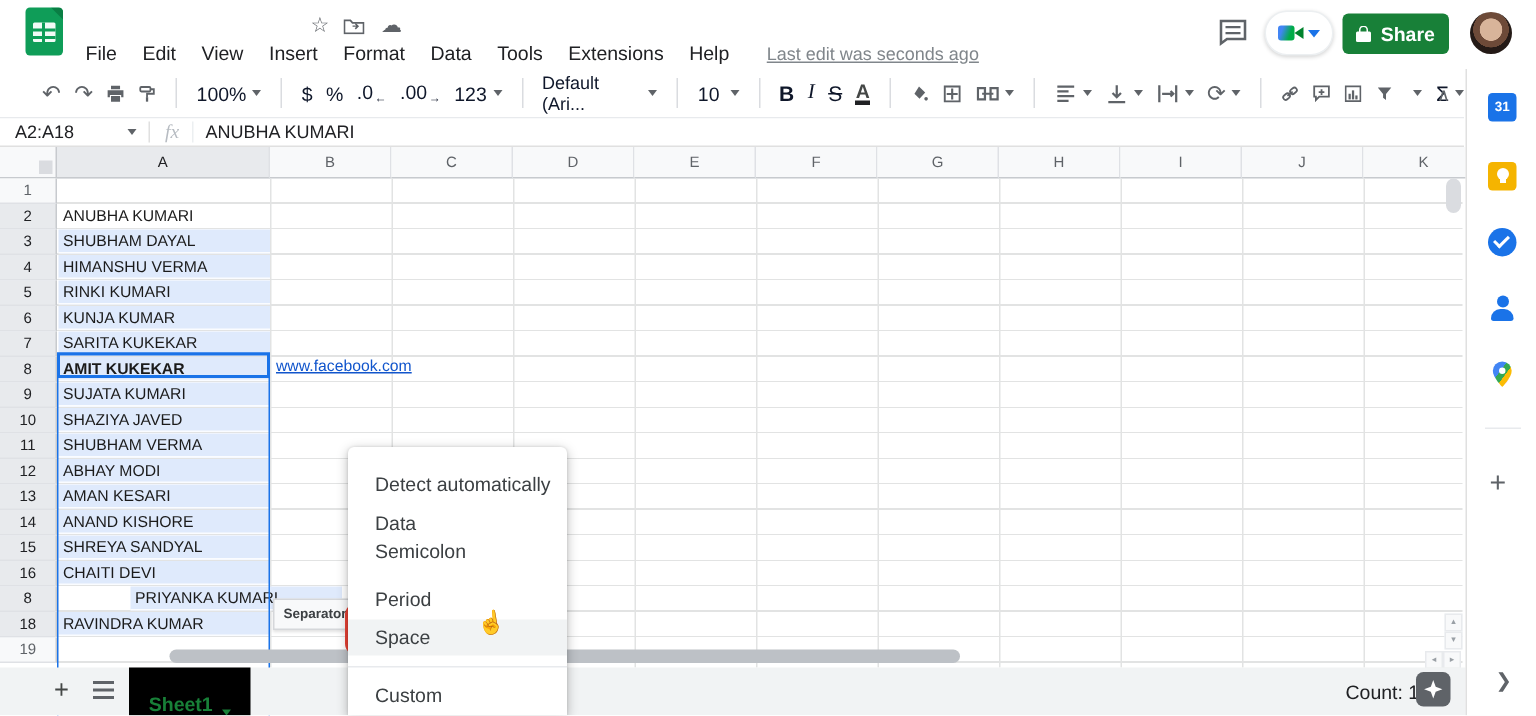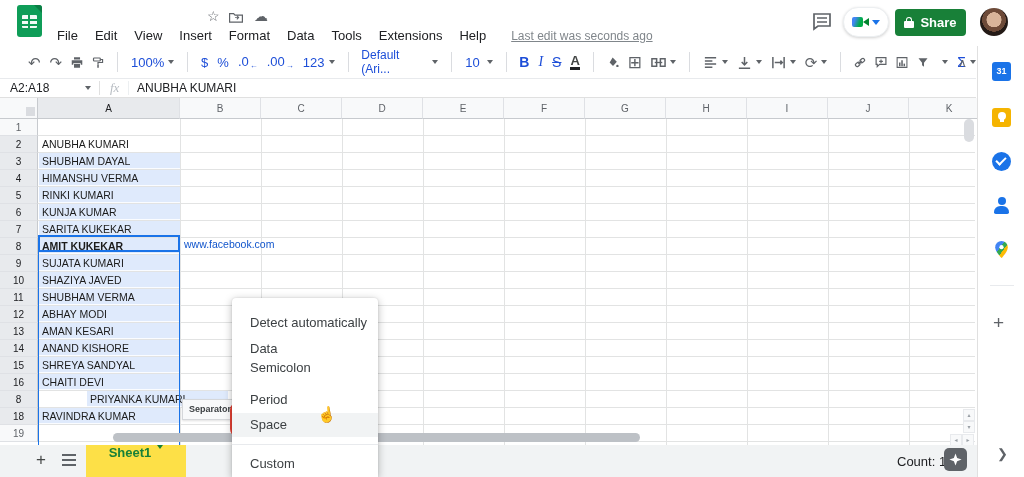--- a/index.html
+++ b/index.html
@@ -35,21 +35,21 @@
   #share-btn { position:absolute; left:895px; top:9px; width:71px; height:27px; background:#188038; border-radius:4px; color:#fff; display:flex; align-items:center; justify-content:center; gap:6px; font-size:13px; font-weight:bold; cursor:pointer; }
   #lock-ic { width:10px; height:11px; position:relative; }
   #lock-ic .shackle { position:absolute; left:2px; top:0; width:6px; height:6px; border:1.5px solid #fff; border-bottom:none; border-radius:4px 4px 0 0; }
   #lock-ic .body { position:absolute; left:0; top:4px; width:10px; height:7px; background:#fff; border-radius:1px; }
   #avatar { position:absolute; left:980px; top:8px; width:28px; height:28px; border-radius:50%; background:radial-gradient(circle at 50% 42%, #d8b49a 0 34%, #6d4a38 36% 55%, #241a16 56%); }
 
   
   #toolbar { position:absolute; left:0; top:46px; width:976px; height:33px; background:#fff; border-bottom:1px solid #e8eaed; display:flex; align-items:center; padding-left:28px; gap:9px; color:#444746; font-size:13px; }
   .tb-ic { font-size:15px; color:#5f6368; line-height:1; cursor:pointer; }
   .tb-div { width:1px; height:20px; background:#dadce0; margin:0 4px; }
-  .tb-text { cursor:pointer; color:#1d4ed8; }
+  .tb-text { cursor:pointer; color:#0f172a; }
   .dd { width:0; height:0; border-left:3.5px solid transparent; border-right:3.5px solid transparent; border-top:4px solid #5f6368; display:inline-block; margin-left:4px; vertical-align:middle; }
   .tb-group { display:flex; align-items:center; cursor:pointer; }
   svg.ic { width:15px; height:15px; fill:#5f6368; stroke:none; display:block; cursor:pointer; }
   svg.ic.st { fill:none; stroke:#5f6368; stroke-width:1.6; }
   #btn-bold { font-weight:bold; font-size:14px; }
   #btn-italic { font-style:italic; font-size:14px; font-family:"Liberation Serif",serif; }
   #btn-strike { text-decoration:line-through; font-size:14px; }
   #btn-textcolor { font-size:13px; font-weight:bold; border-bottom:3px solid #202124; line-height:1.05; cursor:pointer; }
   #collapse-ic { position:absolute; left:958px; top:56px; font-size:12px; color:#5f6368; cursor:pointer; }
   .subarrow { font-size:8px; vertical-align:-2px; margin-left:1px; }
@@ -70,21 +70,21 @@
   .colhead { position:absolute; top:0; height:21px; background:#f8f9fa; border-right:1px solid #dfe1e5; border-bottom:1px solid #c7cace; font-size:10px; color:#5f6368; text-align:center; line-height:21px; cursor:pointer; }
   .colhead.sel { background:#e8eaed; color:#202124; }
   .rowhead { position:absolute; left:0; width:38px; background:#f8f9fa; border-right:1px solid #c7cace; border-bottom:1px solid #dfe1e5; font-size:10px; color:#5f6368; text-align:center; cursor:pointer; }
   .rowhead.sel { background:#e8eaed; color:#202124; }
   #grid-body { position:absolute; left:38px; top:21px; width:937px; height:326px; background-image:repeating-linear-gradient(to bottom, transparent 0 16px, #e2e3e3 16px 17px); }
   .vline { position:absolute; top:21px; width:1px; background:#e2e3e3; }
   .namecell { position:absolute; left:39px; width:141px; height:16px; background:#dfeafc; font-size:10.5px; color:#1b1b1b; padding:2px 0 0 3px; white-space:nowrap; overflow:hidden; cursor:cell; border-bottom:1px solid rgba(255,255,255,.85); }
   .namecell.active { background:#fff; }
   #sel-rect { position:absolute; left:38px; top:137px; width:142px; height:289px; border:1px solid #1a73e8; pointer-events:none; }
   #active-cell { position:absolute; left:38px; top:137px; width:142px; height:17px; border:2px solid #1a73e8; pointer-events:none; }
-  #link-cell { position:absolute; left:184px; top:140px; font-size:10.5px; color:#1155cc; cursor:pointer; }
+  #link-cell { position:absolute; left:184px; top:140px; font-size:10.5px; color:#1155cc; text-decoration:underline; cursor:pointer; }
 
   
   #vscroll-thumb { position:absolute; left:964px; top:119px; width:10px; height:23px; background:#dadce0; border-radius:5px; cursor:pointer; }
   .scr-btn { position:absolute; width:12px; height:12px; background:#f8f9fa; border:1px solid #e8eaed; color:#9aa0a6; font-size:6px; line-height:10px; text-align:center; cursor:pointer; }
   #hscroll-thumb { position:absolute; left:113px; top:433px; width:527px; height:9px; background:#bdc1c6; border-radius:5px; cursor:pointer; }
 
   
   #sep-chip { position:absolute; left:182px; top:399px; height:21px; padding:0 6px; background:#f8f9fa; border:1px solid #d5d7da; box-shadow:0 1px 2px rgba(0,0,0,.12); font-size:9px; font-weight:bold; color:#3c4043; line-height:19px; z-index:30; cursor:pointer; }
 
   
@@ -92,21 +92,21 @@
   .menu-item { position:absolute; left:0; width:146px; height:24px; font-size:13px; color:#3c4043; padding-left:18px; line-height:24px; cursor:pointer; white-space:nowrap; }
   #menu-divider { position:absolute; left:0; width:146px; height:1px; background:#e8eaed; }
   #red-box { position:absolute; left:230px; top:402px; width:148px; height:35px; border:4px solid #e94235; border-radius:8px; background:#f1f3f4; z-index:39; }
   #hand-cursor { position:absolute; left:318px; top:406px; font-size:15px; color:#5f6368; z-index:45; transform:rotate(-8deg); }
 
   
   #bottombar { position:absolute; left:0; top:445px; width:1024px; height:32px; background:#f1f3f4; }
   #add-sheet { position:absolute; left:36px; top:5px; font-size:17px; color:#444746; cursor:pointer; }
   #all-sheets-ic { position:absolute; left:62px; top:9px; width:14px; height:12px; cursor:pointer;
      background:linear-gradient(#5f6368,#5f6368) 0 0/14px 2.4px no-repeat, linear-gradient(#5f6368,#5f6368) 0 4.8px/14px 2.4px no-repeat, linear-gradient(#5f6368,#5f6368) 0 9.6px/14px 2.4px no-repeat; }
-  #sheet-tab { position:absolute; left:86px; top:0; width:100px; height:32px; background:#fde047; display:flex; align-items:flex-start; justify-content:center; gap:6px; cursor:pointer; }
+  #sheet-tab { position:absolute; left:86px; top:0; width:81px; height:32px; background:#000000; display:flex; align-items:flex-end; justify-content:center; gap:6px; cursor:pointer; }
   #sheet-tab .lbl { font-size:13px; font-weight:bold; color:#188038; }
   #sheet-tab .dd { border-top-color:#188038; margin:0; }
   #count-chip { position:absolute; left:897px; top:9px; font-size:13px; color:#202124; cursor:pointer; }
   #explore-btn { position:absolute; left:944px; top:3px; width:23px; height:23px; background:#5f6368; border-radius:5px 5px 5px 5px; display:flex; align-items:center; justify-content:center; cursor:pointer; }
   #explore-btn svg { width:13px; height:13px; fill:#fff; }
 
   
   #sidepanel { position:absolute; left:977px; top:46px; width:47px; height:431px; background:#fff; border-left:1px solid #e0e0e0;padding-left:28px; }
   .sp-ic { position:absolute; left:14px; width:19px; height:19px; cursor:pointer; }
   #ic-calendar { top:16px; background:#1a73e8; border-radius:3px; color:#fff; font-size:9px; font-weight:bold; text-align:center; line-height:19px; }

